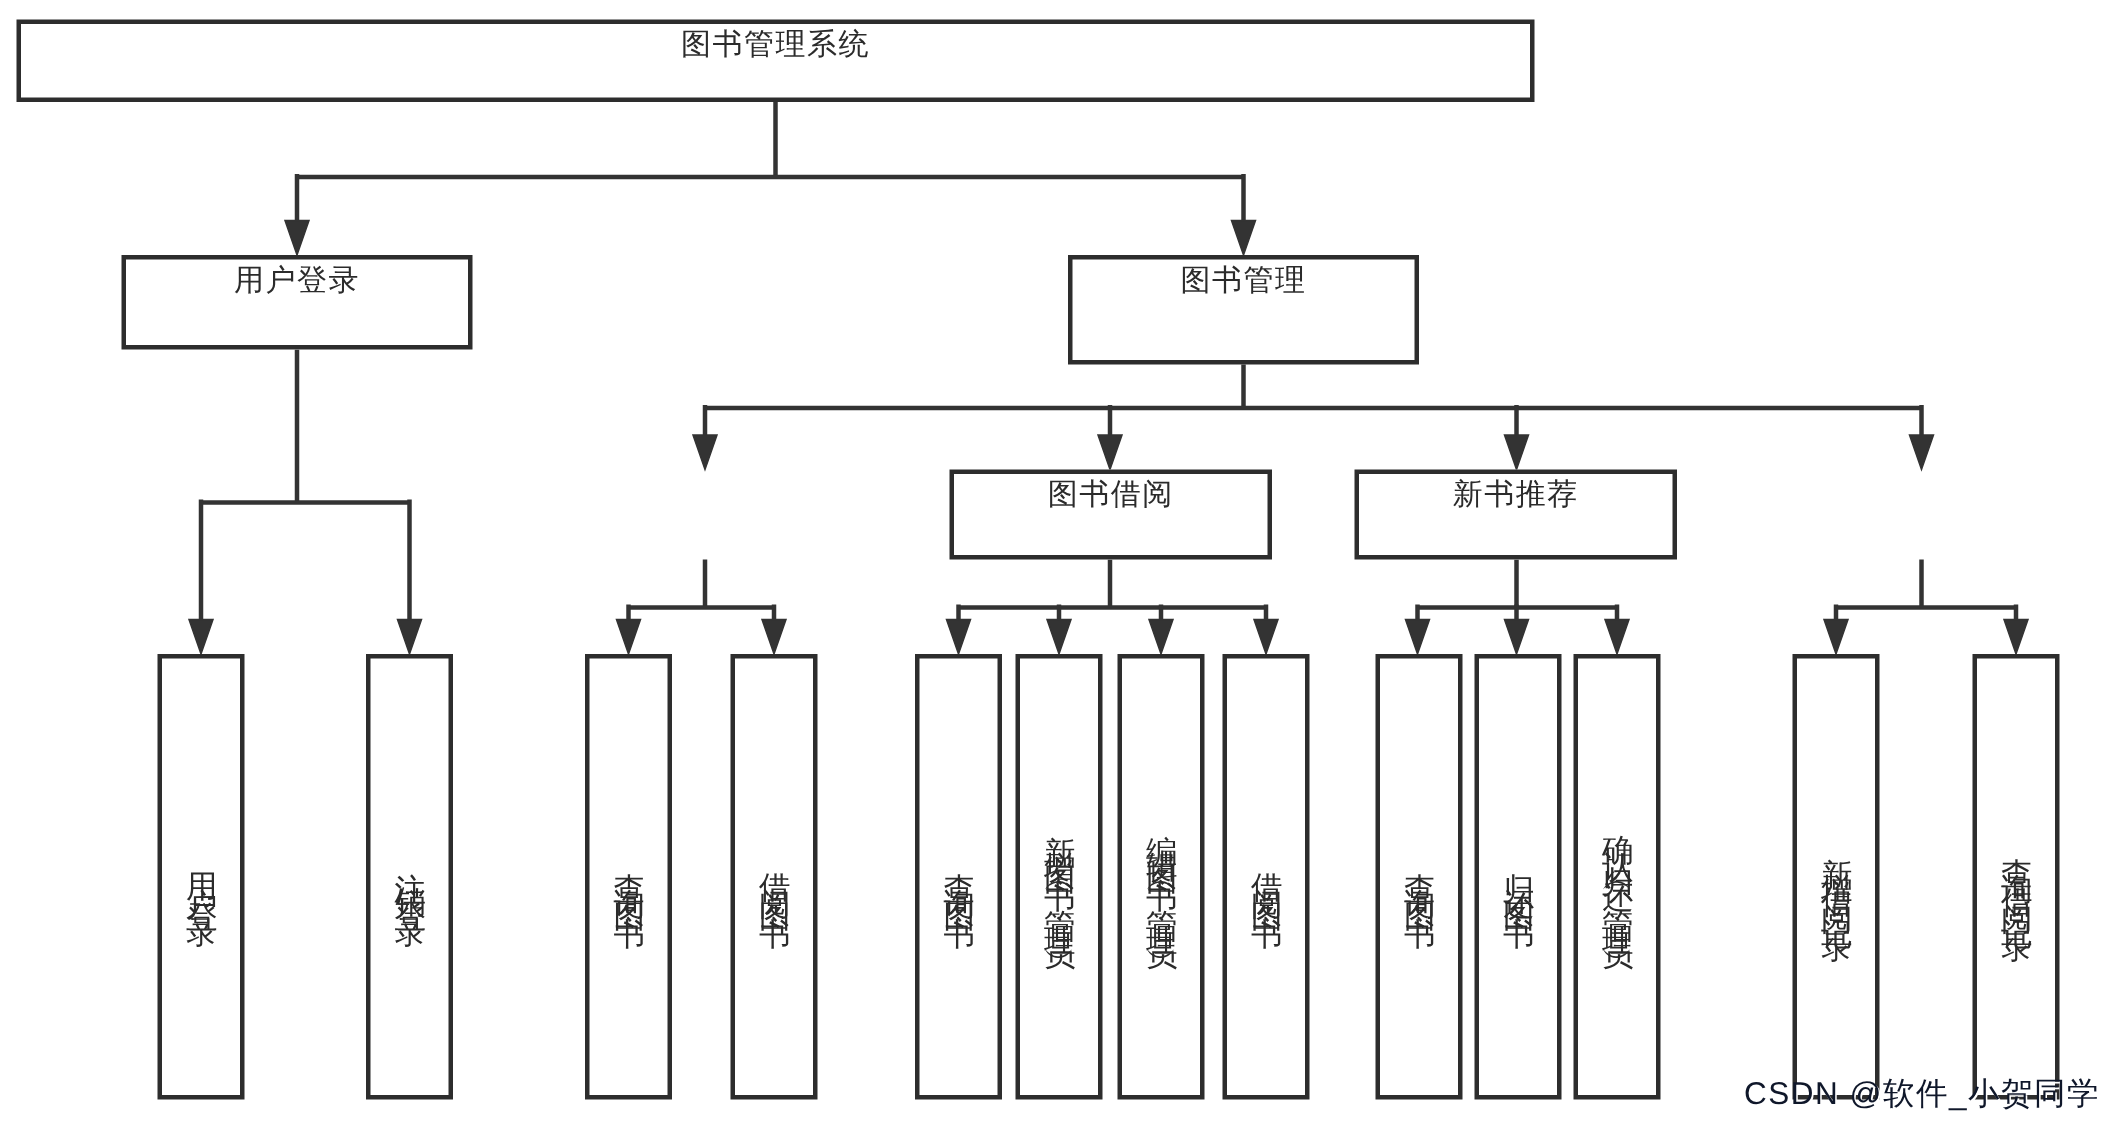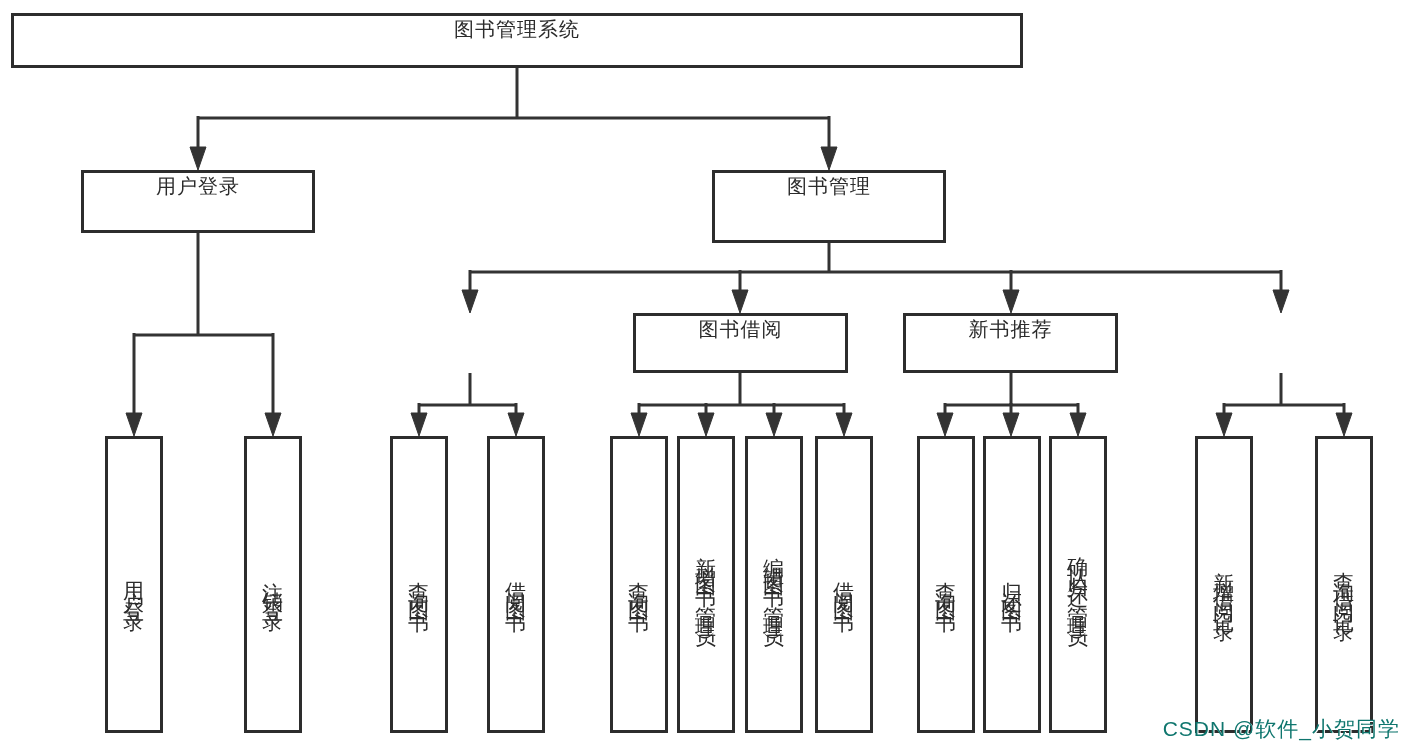--- a/index.html
+++ b/index.html
@@ -19,21 +19,21 @@
     position:absolute;box-sizing:border-box;border:3px solid #2d2d2d;background:#ffffff;
     top:436px;width:58px;height:297px;
     display:flex;align-items:center;justify-content:center;
   }
   .vnode .vlbl{
     writing-mode:vertical-rl;text-orientation:mixed;
     font-size:21px;line-height:1;letter-spacing:10px;white-space:nowrap;
   }
   .watermark{
     position:absolute;right:5px;top:715px;font-size:21px;letter-spacing:1px;
-    color:#0f766e;text-shadow:1px 1px 0 #ffffff;white-space:nowrap;
+    color:#0f172a;text-shadow:1px 1px 0 #ffffff;white-space:nowrap;
   }
 </style>
 </head>
 <body>
 
 <div class="canvas">
 
   <svg class="wires" viewBox="0 0 1405 747" xmlns="http://www.w3.org/2000/svg">
 
     <line x1="517" y1="68" x2="517" y2="118"></line>

